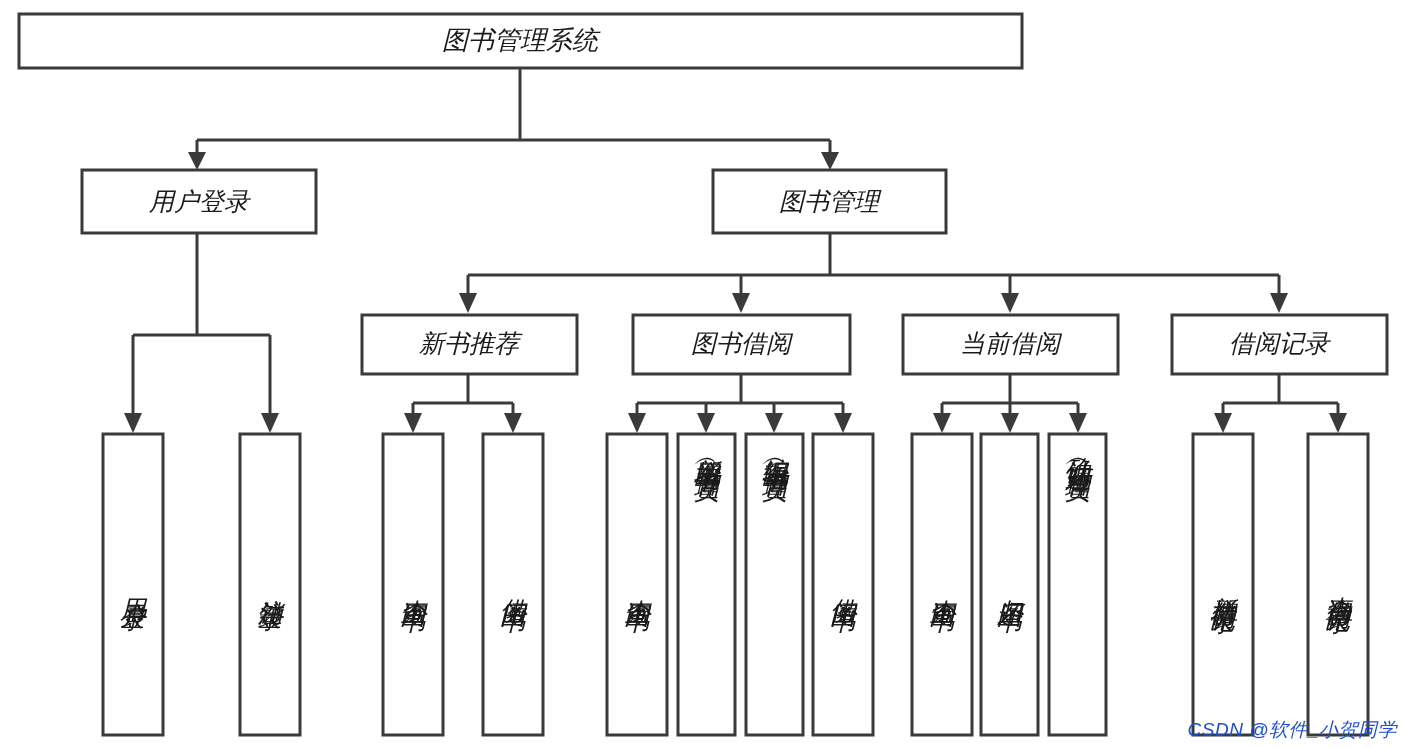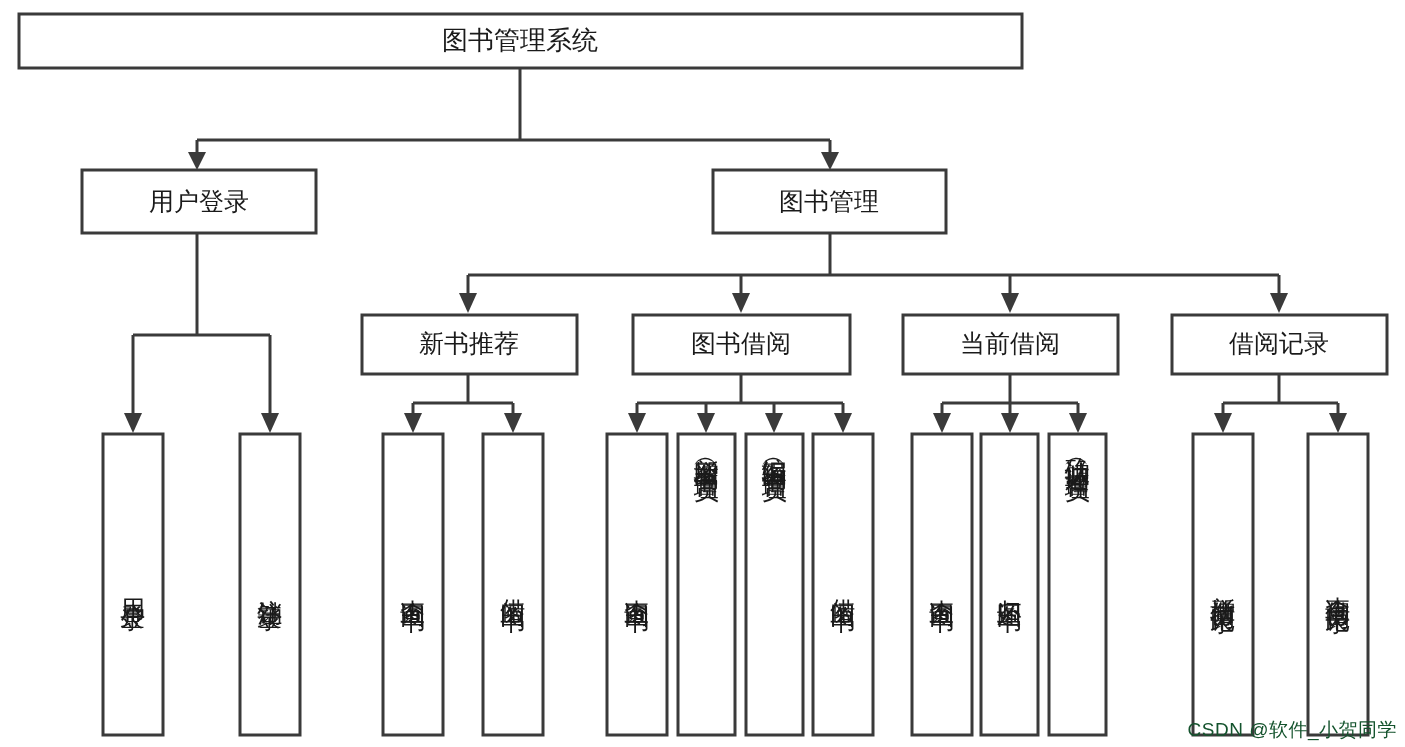--- a/index.html
+++ b/index.html
@@ -11,20 +11,21 @@
     width: 1405px;
     height: 747px;
     font-family: "Liberation Sans", "DejaVu Sans", sans-serif;
     overflow: hidden;
   }
   #diagram-root {
     position: relative;
     width: 1405px;
     height: 747px;
     background: #ffffff;
+    font-style: italic;
   }
   svg#tree-svg {
     position: absolute;
     left: 0;
     top: 0;
     width: 1405px;
     height: 747px;
     display: block;
   }
   .node-box {
@@ -69,21 +70,21 @@
     letter-spacing: 3px;
     white-space: nowrap;
     text-align: center;
   }
   .watermark {
     position: absolute;
     right: 8px;
     bottom: 4px;
     font-family: "Liberation Sans", "DejaVu Sans", sans-serif;
     font-size: 19px;
-    color: #14532d;
+    color: #1d4ed8;
     white-space: nowrap;
     letter-spacing: 0.5px;
   }
 </style>
 </head>
 <body>
 
 <div id="diagram-root">
 
   <svg id="tree-svg" viewBox="0 0 1405 747">

